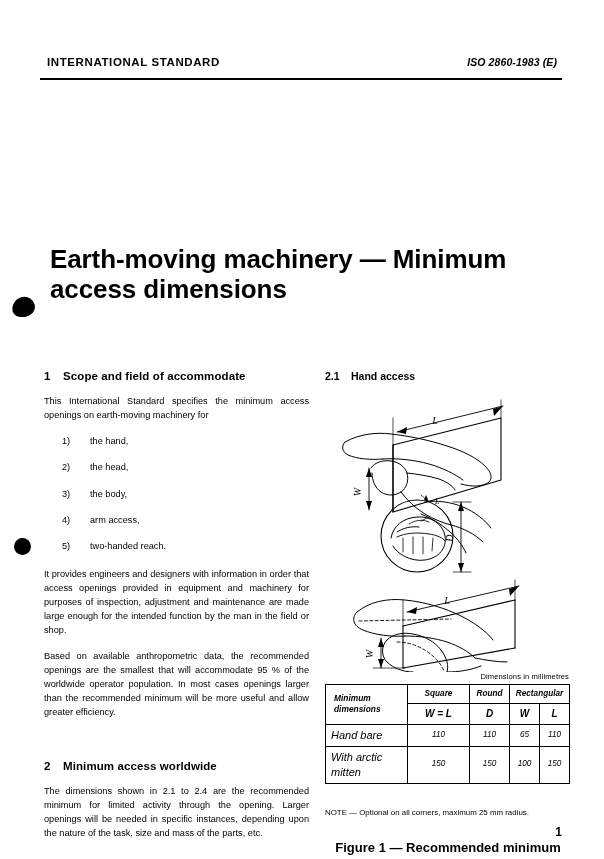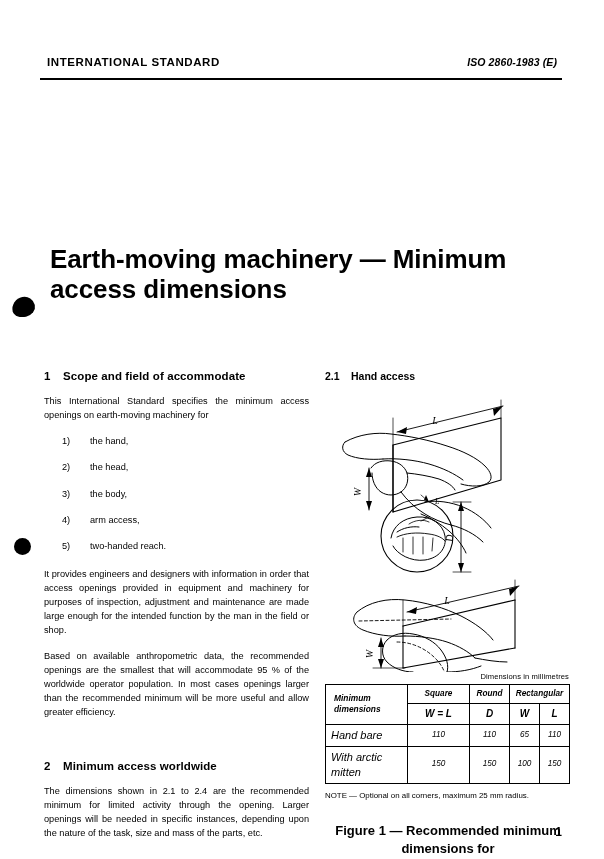--- a/index.html
+++ b/index.html
@@ -197,21 +197,21 @@
     margin-top: 25px;
   }
   .c1 { width: 82px; }
   .c2 { width: 62px; }
   .c3 { width: 40px; }
   .c4 { width: 30px; }
   .c5 { width: 30px; }
 
   p.tnote {
     font-size: 7.9px;
-    margin: 6px 0 0 0;
+    margin: 23px 0 0 0;
     line-height: 1.4;
   }
 
   p.figcap {
     font-size: 13px;
     font-weight: bold;
     text-align: center;
     margin: 21px 0 0 0;
     line-height: 1.45;
     padding: 0 6px;

